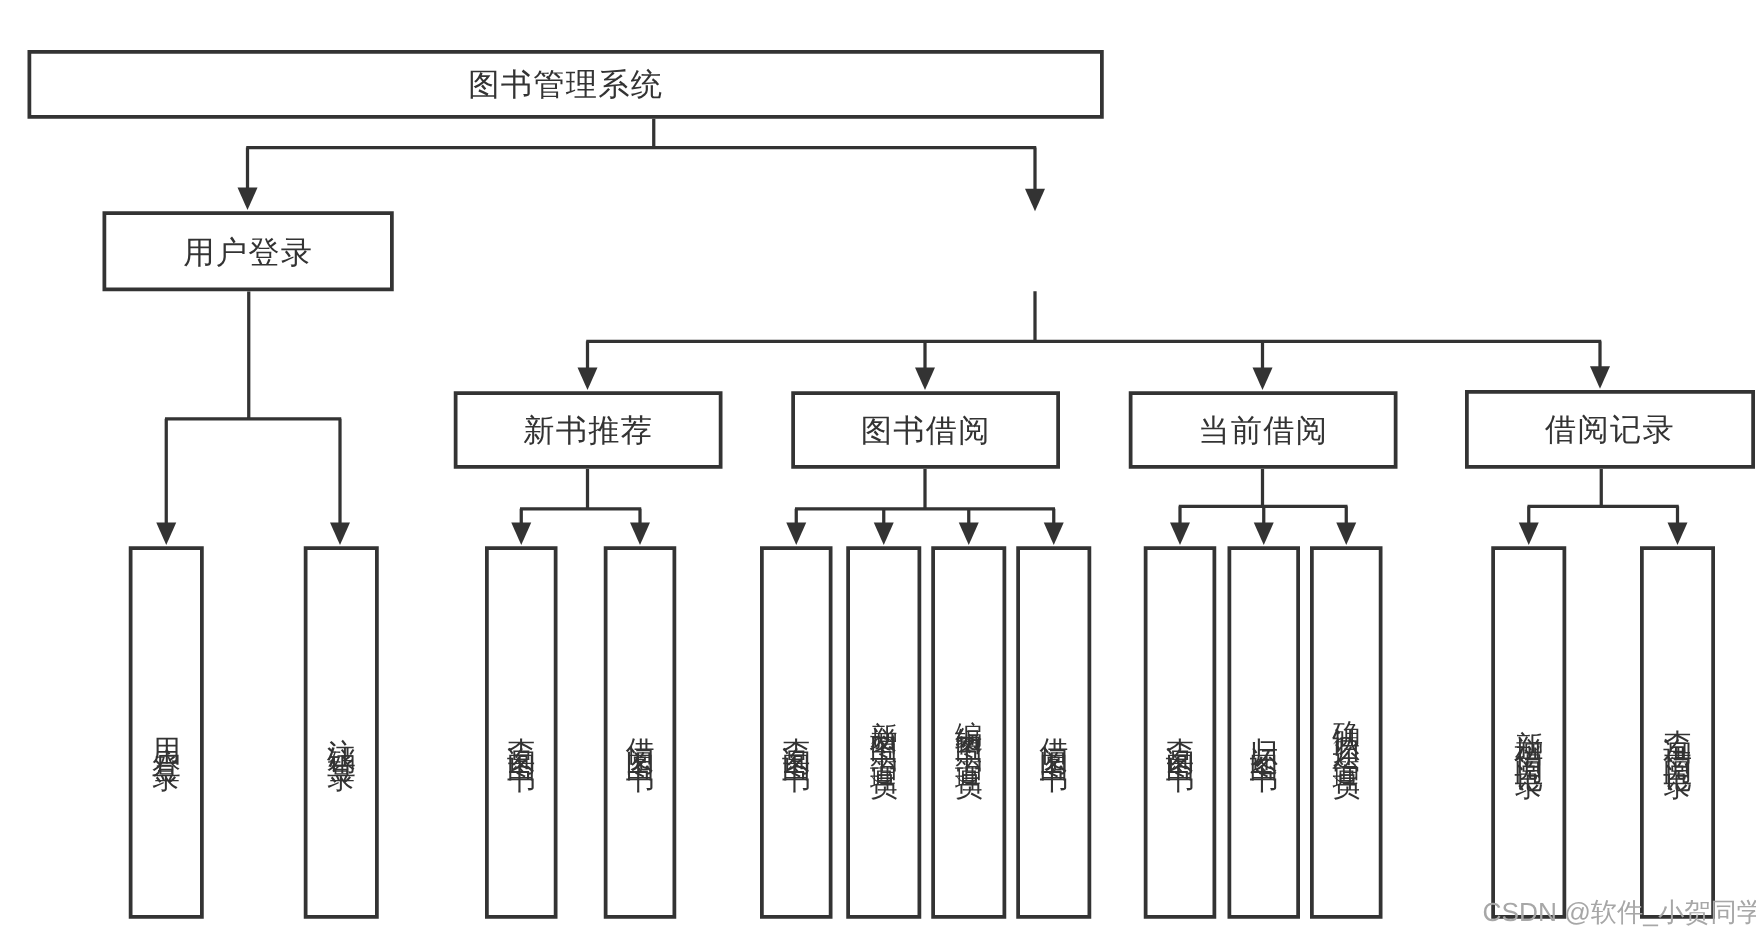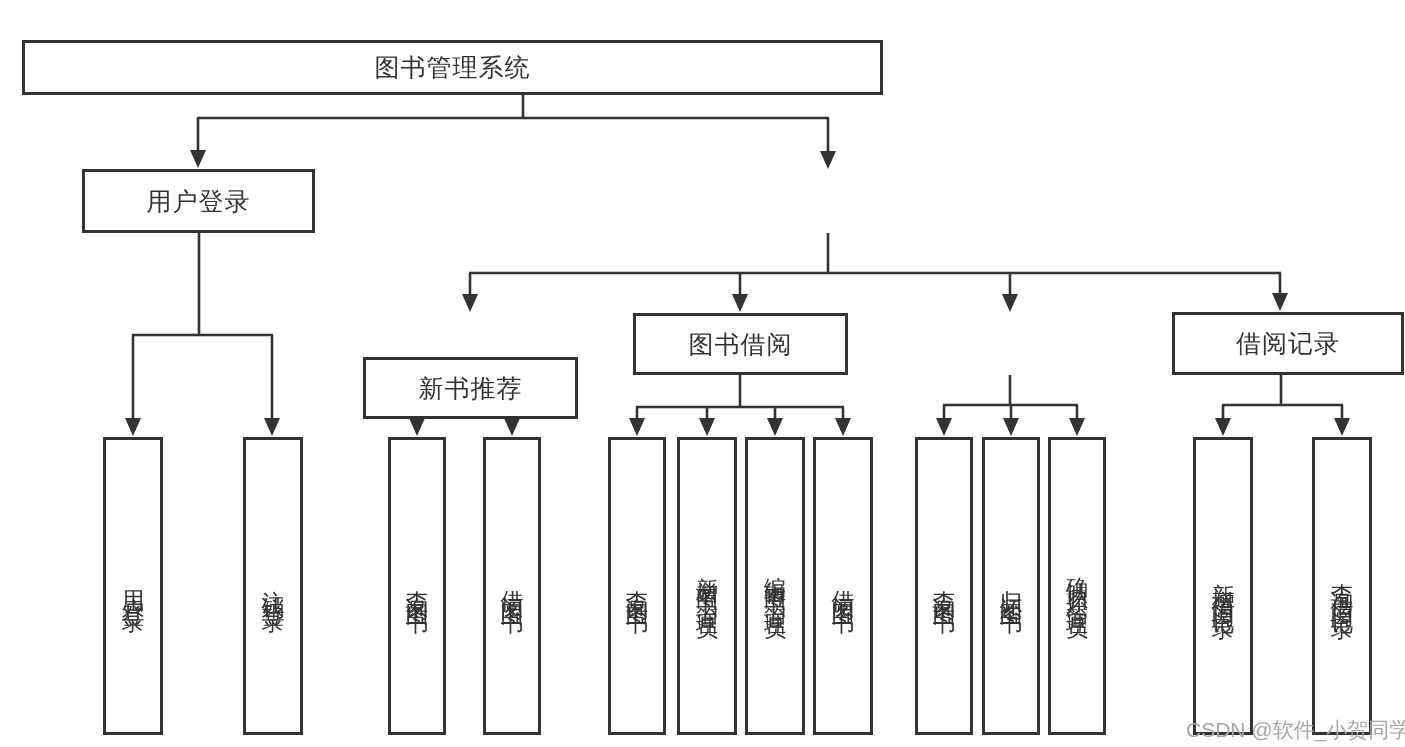--- a/index.html
+++ b/index.html
@@ -57,21 +57,21 @@
     left: 1186px;
     top: 716px;
     font-size: 21px;
     color: #a7a7a7;
     white-space: nowrap;
   }
   
   #n-root   { left: 22px;   top: 13px;  width: 861px; height: 55px; margin-top: 27px; }
   #n-login  { left: 82px;   top: 169px; width: 233px;  height: 64px; }
   #n-mgmt   { left: 712px;  top: 170px; width: 235px;  height: 63px; }
-  #n-newrec { left: 363px;  top: 313px; width: 215px;  height: 62px; margin-top: 44px; }
+  #n-newrec { left: 363px;  top: 313px; width: 215px;  height: 62px; }
   #n-borrow { left: 633px;  top: 313px; width: 215px;  height: 62px; }
   #n-cur    { left: 903px;  top: 313px; width: 215px;  height: 62px; }
   #n-rec    { left: 1172px; top: 312px; width: 232px;  height: 63px; }
   #l0  { left: 103px;  width: 60px; }
   #l1  { left: 243px;  width: 60px; }
   #l2  { left: 388px;  width: 58px; }
   #l3  { left: 483px;  width: 58px; }
   #l4  { left: 608px;  width: 58px; }
   #l5  { left: 677px;  width: 60px; }
   #l6  { left: 745px;  width: 60px; }
@@ -134,20 +134,23 @@
   <div class="hbox" id="n-login">
     <span>用户登录</span>
   </div>
 
   <div class="hbox" id="n-newrec">
     <span>新书推荐</span>
   </div>
   <div class="hbox" id="n-borrow">
     <span>图书借阅</span>
   </div>
+  <div class="hbox" id="n-cur">
+    <span>当前借阅</span>
+  </div>
   <div class="hbox" id="n-rec">
     <span>借阅记录</span>
   </div>
 
   <div class="vbox" id="l0">
     <span>用户登录</span>
   </div>
   <div class="vbox" id="l1">
     <span>注销登录</span>
   </div>

